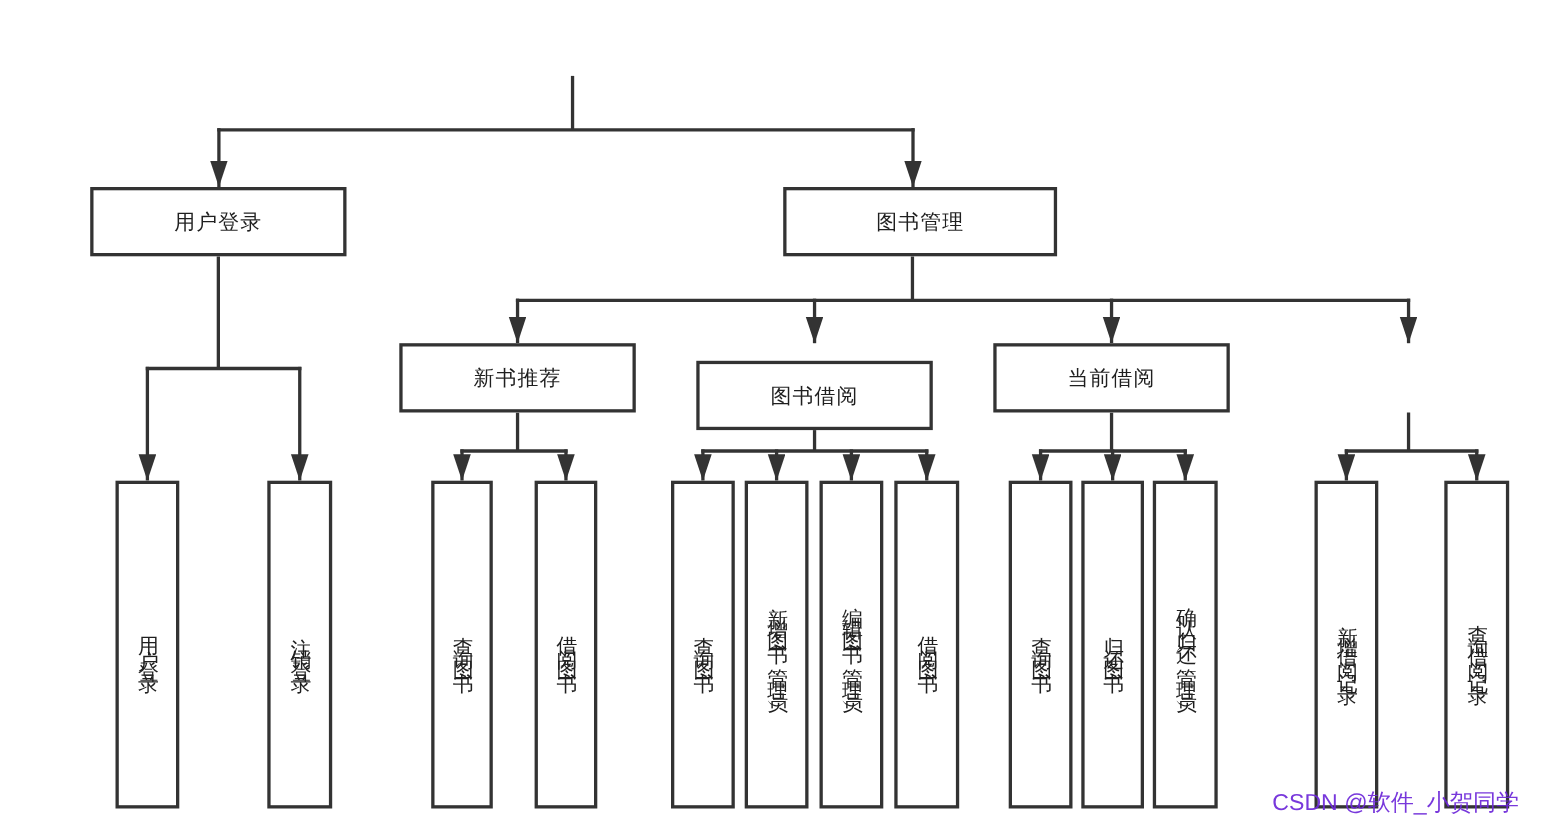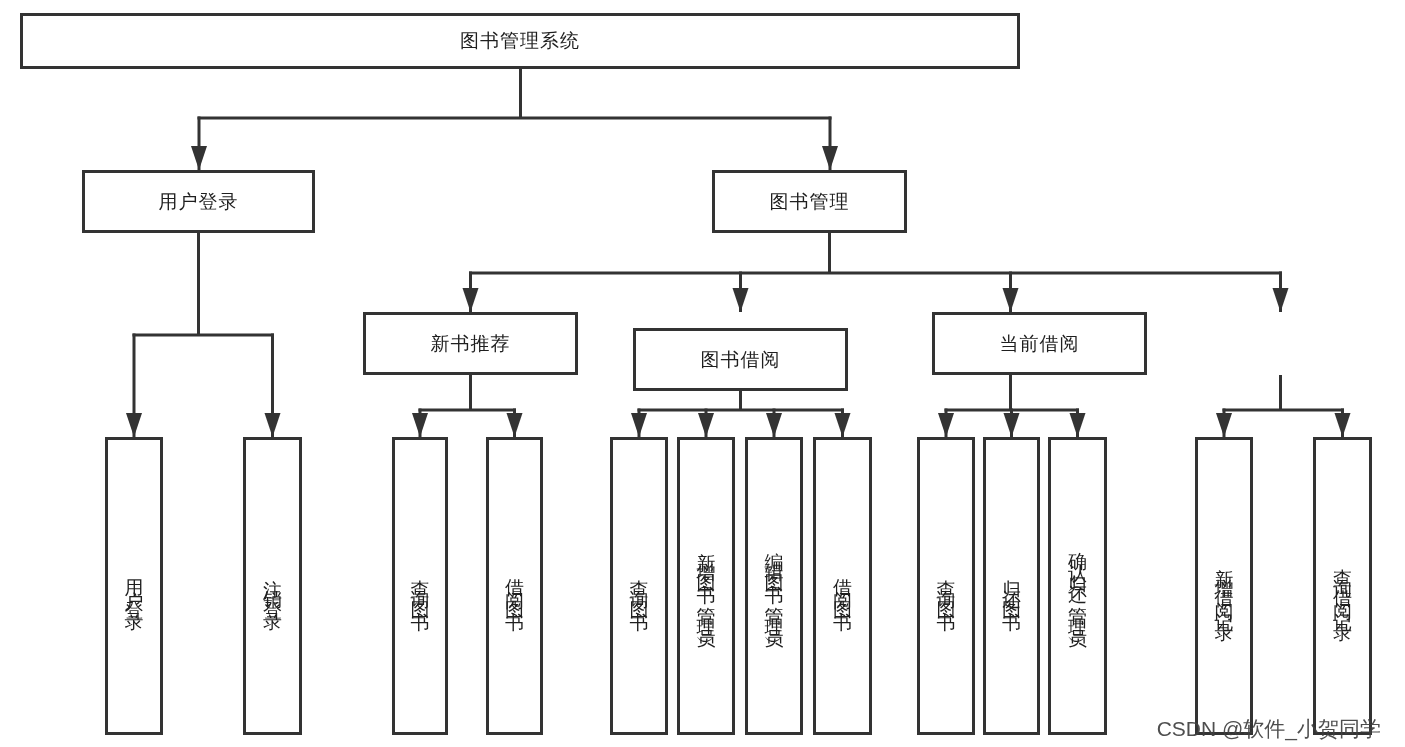--- a/index.html
+++ b/index.html
@@ -37,45 +37,45 @@
   .leaf .lbl {
     writing-mode: vertical-rl;
     text-orientation: mixed;
     letter-spacing: 11px;
     font-size: 19px;
     white-space: nowrap;
   }
   
   #n-root  { left: 20px;  top: 13px;  width: 1000px; height: 56px; }
   #n-l2a   { left: 82px;  top: 170px; width: 233px;  height: 63px; }
-  #n-l2b   { left: 712px; top: 170px; width: 195px;  height: 63px; }
+  #n-l2b   { left: 712px; top: 170px; width: 249px;  height: 63px; }
   #n-l3a   { left: 363px;  top: 312px; width: 215px; height: 63px; text-align: center; }
   #n-l3b   { left: 633px;  top: 328px; width: 215px; height: 63px; }
-  #n-l3c   { left: 903px;  top: 312px; width: 215px; height: 63px; margin-left: 29px; }
+  #n-l3c   { left: 903px;  top: 312px; width: 215px; height: 63px; }
   #n-l3d   { left: 1173px; top: 312px; width: 215px; height: 63px; }
   
   #n-lf1  { left: 105px;  width: 58px; }
   #n-lf2  { left: 243px;  width: 59px; }
   #n-lf3  { left: 392px;  width: 56px; }
   #n-lf4  { left: 486px;  width: 57px; }
   #n-lf5  { left: 610px;  width: 58px; }
   #n-lf6  { left: 677px;  width: 58px; }
   #n-lf7  { left: 745px;  width: 58px; }
   #n-lf8  { left: 813px;  width: 59px; }
   #n-lf9  { left: 917px;  width: 58px; }
   #n-lf10 { left: 983px;  width: 57px; }
   #n-lf11 { left: 1048px; width: 59px; }
   #n-lf12 { left: 1195px; width: 58px; }
   #n-lf13 { left: 1313px; width: 59px; }
   .watermark {
     position: absolute;
     right: 24px;
     bottom: 4px;
     font-size: 21px;
-    color: #404040;
+    color: #6d28d9;
     opacity: 0.92;
     z-index: 3;
     white-space: nowrap;
   }
 </style>
 </head>
 <body>
 
 <div class="canvas">
 
@@ -134,23 +134,20 @@
     </g>
 
     <g stroke="#333333" stroke-width="3" fill="none">
       <line x1="1280.5" y1="375" x2="1280.5" y2="410"></line>
       <line x1="1222.5" y1="410" x2="1344" y2="410"></line>
       <line x1="1224" y1="408.5" x2="1224" y2="437" marker-end="url(#arrow)"></line>
       <line x1="1342.5" y1="408.5" x2="1342.5" y2="437" marker-end="url(#arrow)"></line>
     </g>
   </svg>
 
-  <div class="node" id="n-root">
-    <span class="lbl">图书管理系统</span>
-  </div>
 
   <div class="node" id="n-l2a">
     <span class="lbl">用户登录</span>
   </div>
   <div class="node" id="n-l2b">
     <span class="lbl">图书管理</span>
   </div>
 
   <div class="node" id="n-l3a">
     <span class="lbl">新书推荐</span>

